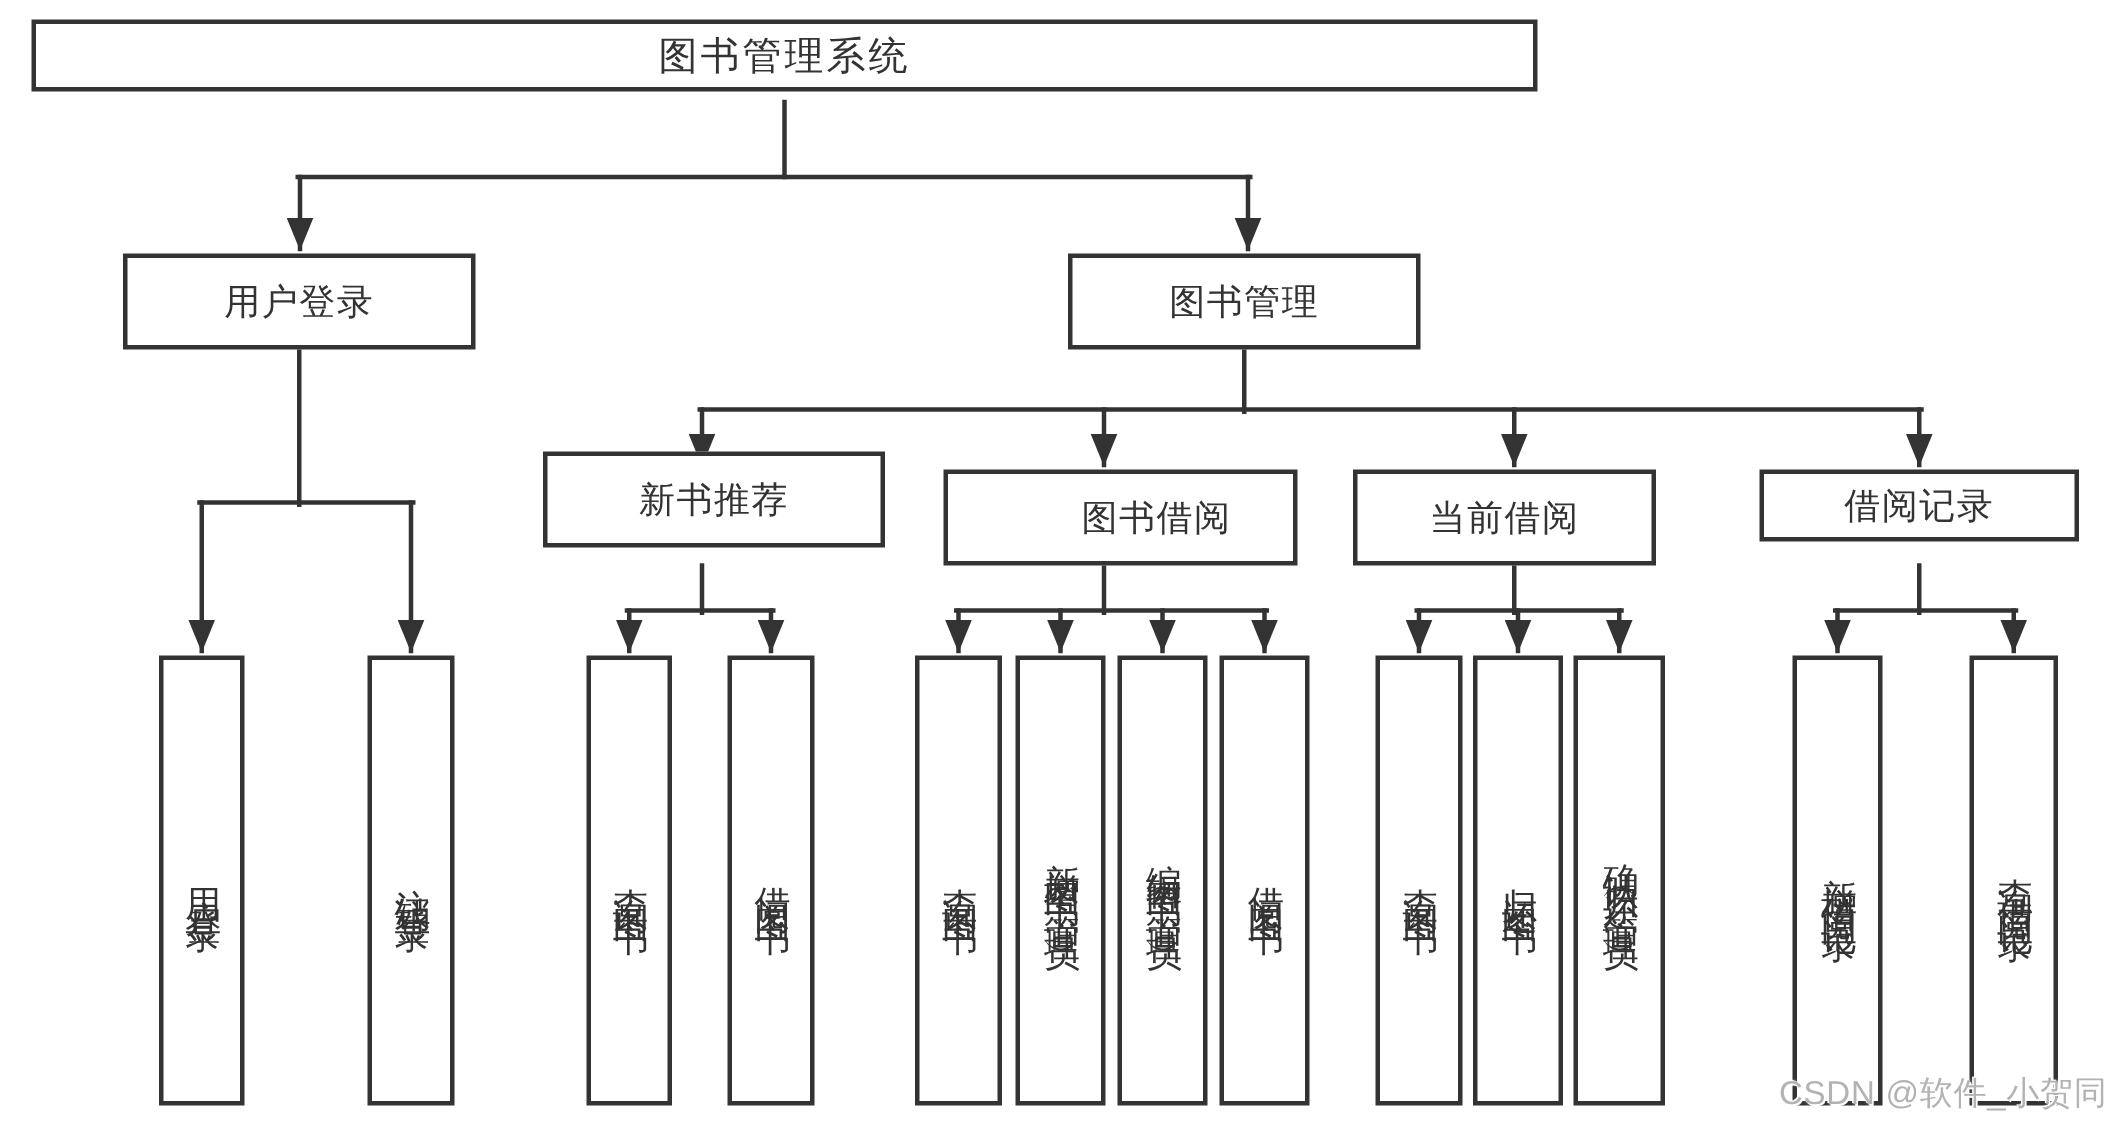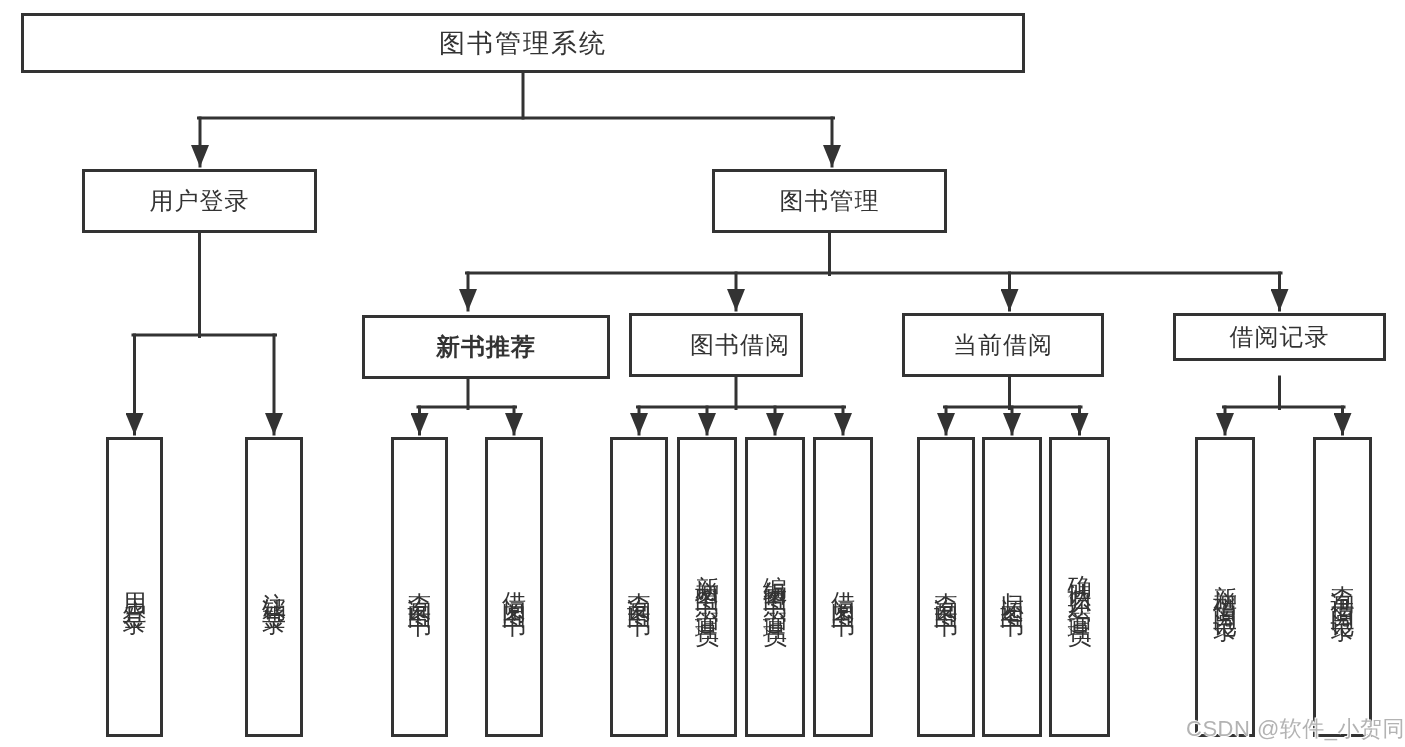--- a/index.html
+++ b/index.html
@@ -28,25 +28,25 @@
   .v-node {
     writing-mode: vertical-rl;
     text-orientation: mixed;
     font-size: 24px;
     letter-spacing: 7px;
     top: 437px;
     height: 300px;
     white-space: normal;
   }
   
-  .n-root  { left: 21px;   top: 13px;  width: 1004px; height: 60px; }
+  .n-root  { left: 21px;   top: 13px;  width: 1004px; height: 48px; }
   .n-login { left: 82px;   top: 169px; width: 235px;  height: 64px; }
   .n-mgmt  { left: 712px;  top: 169px; width: 235px;  height: 64px; text-align: center; }
-  .n-m1 { left: 362px;  top: 315px; width: 248px; height: 64px; font-weight: bold; }
-  .n-m2 { left: 629px;  top: 313px; width: 174px; height: 64px; padding-left: 48px; }
+  .n-m1 { left: 362px;  top: 301px; width: 228px; height: 64px; }
+  .n-m2 { left: 629px;  top: 313px; width: 236px; height: 64px; padding-left: 48px; }
   .n-m3 { left: 902px;  top: 313px; width: 202px; height: 64px; }
   .n-m4 { left: 1173px; top: 313px; width: 213px; height: 48px; }
   .l-1  { left: 106px;  width: 57px; }
   .l-2  { left: 245px;  width: 58px; }
   .l-3  { left: 391px;  width: 57px; }
   .l-4  { left: 485px;  width: 58px; }
   .l-5  { left: 610px;  width: 58px; }
   .l-6  { left: 677px;  width: 60px; }
   .l-7  { left: 745px;  width: 60px; }
   .l-8  { left: 813px;  width: 60px; }

